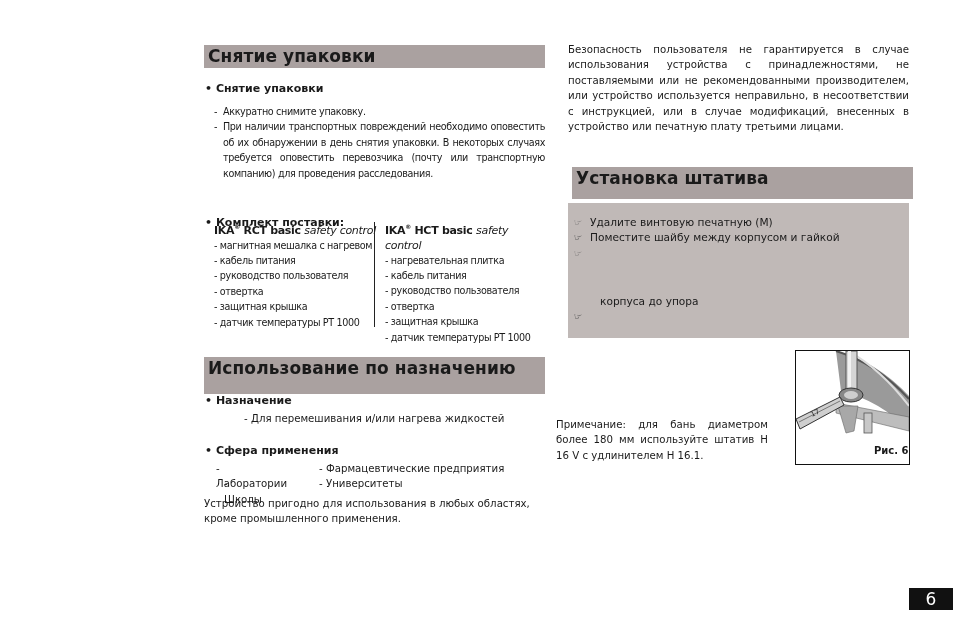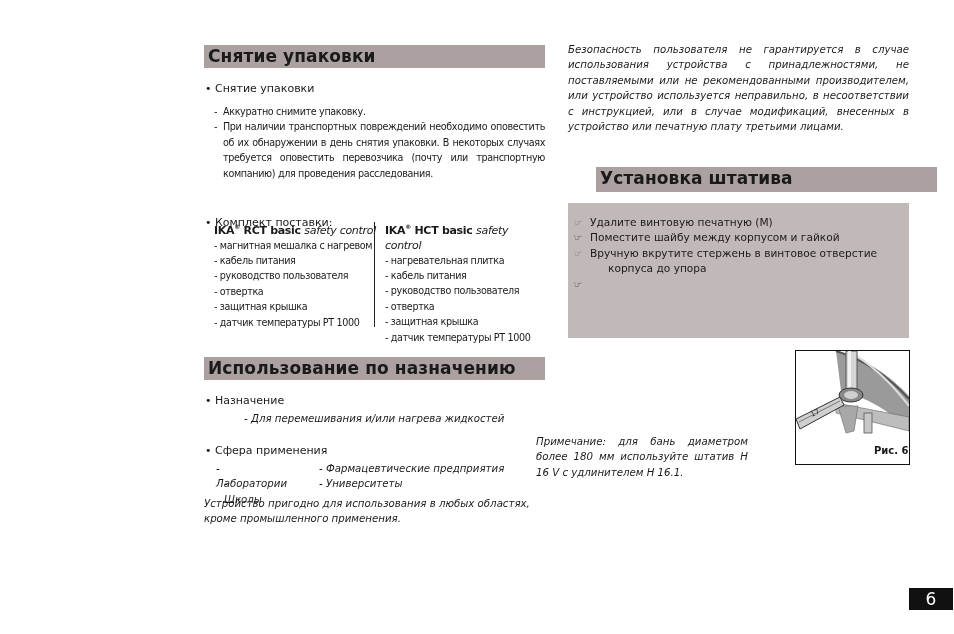--- a/index.html
+++ b/index.html
@@ -6,22 +6,22 @@
   body {
     width: 954px; height: 634px; background: #ffffff; position: relative; overflow: hidden;
     font-family: "DejaVu Sans", sans-serif; color: #1a1a1a;
   }
   .abs { position: absolute; }
   .hbar {
     background: #aaa1a0; color: #1a1a1a; font-weight: bold;
     font-size: 17px; line-height: 23px; padding-left: 4px; box-sizing: border-box;
     font-family: "DejaVu Sans", sans-serif; letter-spacing: 0.1px;
   }
-  .bullet-h { font-size: 11px; font-weight: normal; line-height: 15px; }
-  .txt { font-size: 10.2px; line-height: 15.4px; font-style: italic; }
+  .bullet-h { font-size: 11px; font-weight: bold; line-height: 15px; }
+  .txt { font-size: 10.2px; line-height: 15.4px; }
   .cond { font-size: 9.6px; line-height: 15.4px; letter-spacing: -0.35px; }
   .just { text-align: justify; }
   .dash-item { position: relative; padding-left: 9px; }
   .dash-item .d { position: absolute; left: 0; top: 0; }
   .col-title { font-size: 11px; line-height: 15px; font-weight: bold; letter-spacing: -0.3px; }
   .col-title i { font-weight: normal; }
   .col-title sup { font-size: 6px; }
   .inst-box { background: #c0b9b7; }
   .inst-row { font-size: 10.6px; line-height: 15.4px; position: relative; padding-left: 22px; }
   .inst-row .hand { position: absolute; left: 6px; top: 0; font-size: 9px; color: #555; }
@@ -71,21 +71,21 @@
   <div class="cond">
     <div>- <span>нагревательная плитка</span></div>
     <div>- <span>кабель питания</span></div>
     <div>- <span>руководство пользователя</span></div>
     <div>- <span>отвертка</span></div>
     <div>- <span>защитная крышка</span></div>
     <div>- <span>датчик температуры PT 1000</span></div>
   </div>
 </div>
 
-<div class="abs hbar" style="left:204px; top:357px; width:341px; height:23px;">
+<div class="abs hbar" style="left:204px; top:357px; width:341px; height:37px;">
   <span>Использование по назначению</span>
 </div>
 
 <div class="abs bullet-h" style="left:205px; top:393px;">
   <span>•&nbsp;</span><span>Назначение</span>
 </div>
 <div class="abs txt" style="left:216px; top:411px;margin-left:28px;">
   - <span>Для перемешивания и/или нагрева жидкостей</span>
 </div>
 
@@ -104,37 +104,37 @@
 </div>
 
 <div class="abs txt" style="left:204px; top:496px; width:340px;">
   <span>Устройство пригодно для использования в любых областях, кроме промышленного применения.</span>
 </div>
 
 <div class="abs txt just" style="left:568px; top:42px; width:341px;">
   <span>Безопасность пользователя не гарантируется в случае использования устройства с принадлежностями, не поставляемыми или не рекомендованными производителем, или устройство используется неправильно, в несоответствии с инструкцией, или в случае модификаций, внесенных в устройство или печатную плату третьими лицами.</span>
 </div>
 
-<div class="abs hbar" style="left:596px; top:167px; width:341px; height:25px;">
+<div class="abs hbar" style="left:572px; top:167px; width:341px; height:32px;">
   <span>Установка штатива</span>
 </div>
 
 <div class="abs inst-box" style="left:568px; top:203px; width:341px; height:135px;">
   <div style="padding-top:12px;">
     <div class="inst-row"><span class="hand">☞</span><span>Удалите винтовую печатную (M)</span></div>
     <div class="inst-row"><span class="hand">☞</span></div>
     <div class="inst-row"><span class="hand">☞</span><span>Поместите шайбу между корпусом и гайкой</span></div>
-    <div class="inst-row"><span class="hand">☞</span><span>Вручную вкрутите стержень в винтовое отверстие</span></div>
-    <div class="inst-row" style="padding-left:40px;"><span>корпуса до упора</span></div>
+    <div class="inst-row"><span class="hand">☞</span></div>
+    <div class="inst-row" style="padding-left:32px;margin-top:48px;"><span>корпуса до упора</span></div>
     <div class="inst-row"><span class="hand">☞</span></div>
     <div class="inst-row"><span class="hand">☞</span></div>
   </div>
 </div>
 
-<div class="abs txt just" style="left:536px; top:417px; width:212px;margin-top:17px;">
+<div class="abs txt just" style="left:556px; top:417px; width:212px;">
   <span>Примечание: для бань диаметром более 180 мм используйте штатив H 16 V с удлинителем H 16.1.</span>
 </div>
 
 <div class="abs fig" style="left:795px; top:350px; width:113px; height:113px;">
   <svg width="113" height="113" viewBox="0 0 113 113">
 
     <path d="M40 0 Q80 10 113 45 L113 80 Q85 50 45 40 Z" fill="#9a9a9a"></path>
     <path d="M40 0 Q80 12 113 48" stroke="#555" stroke-width="2" fill="none"></path>
     <path d="M52 0 Q85 18 113 55" stroke="#ddd" stroke-width="2" fill="none"></path>
 

